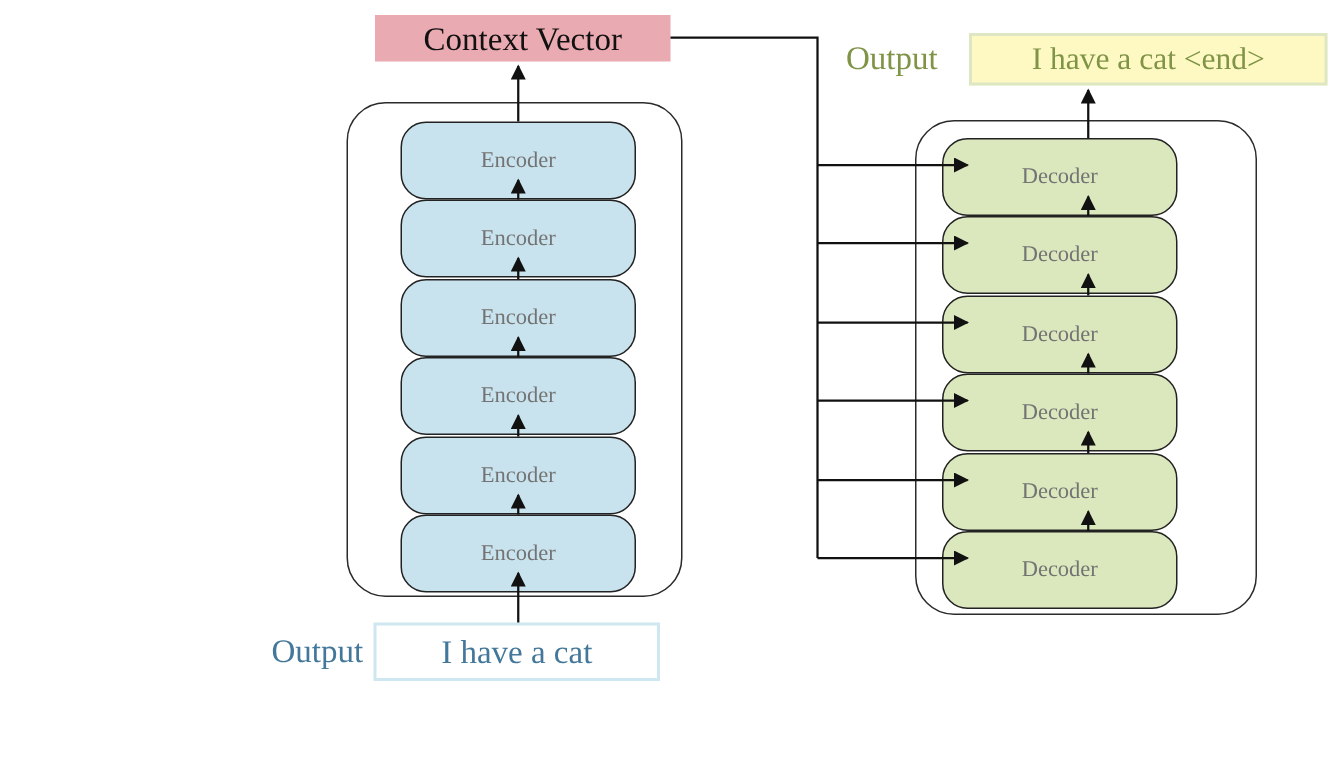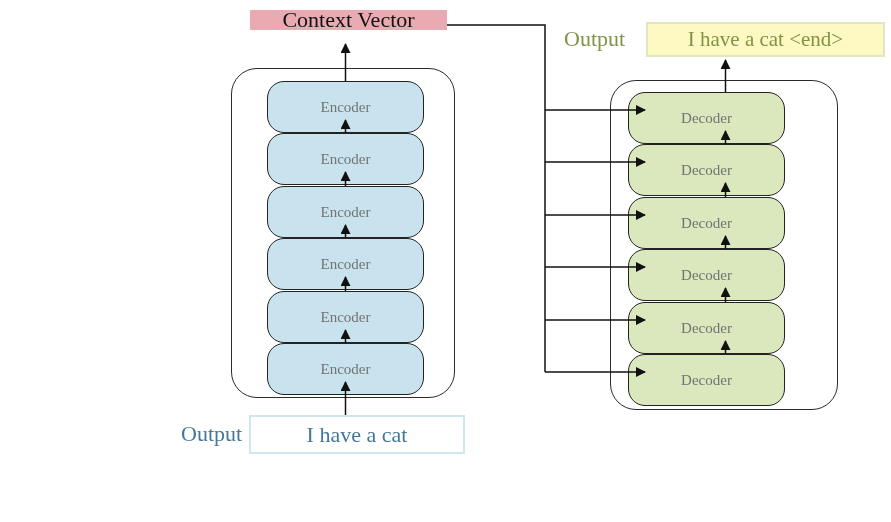--- a/index.html
+++ b/index.html
@@ -33,31 +33,31 @@
     color: #737373;
   }
   .enc { left: 267px; background: #c8e3ee; }
   .dec { left: 628px; background: #dbe7bd; }
   .enc.p1 { top: 81px; }  .enc.p2 { top: 133px; } .enc.p3 { top: 186px; }
   .enc.p4 { top: 238px; } .enc.p5 { top: 291px; } .enc.p6 { top: 343px; }
   .dec.p1 { top: 92px; }  .dec.p2 { top: 144px; } .dec.p3 { top: 197px; }
   .dec.p4 { top: 249px; } .dec.p5 { top: 302px; } .dec.p6 { top: 354px; }
   #context-vector-box {
     position: absolute;
-    left: 250px; top: 10px; width: 197px; height: 20px;
+    left: 250px; top: 10px; width: 197px; height: 31px;
     background: #e9aab1;
     display: flex; align-items: center; justify-content: center;
     font-size: 22px; color: #111111;
   }
   #input-label {
     position: absolute; left: 181px; top: 421px;
     font-size: 22px; color: #44789a;
   }
   #input-box {
-    position: absolute; left: 249px; top: 415px; width: 216px; height: 39px;
+    position: absolute; left: 249px; top: 415px; width: 191px; height: 39px;
     border: 2px solid #cfe7f0;
     display: flex; align-items: center; justify-content: center;
     font-size: 22px; color: #44789a;
     background: #ffffff;
   }
   #output-label {
     position: absolute; left: 564px; top: 26px;
     font-size: 22px; color: #7f9447;
   }
   #output-box {

